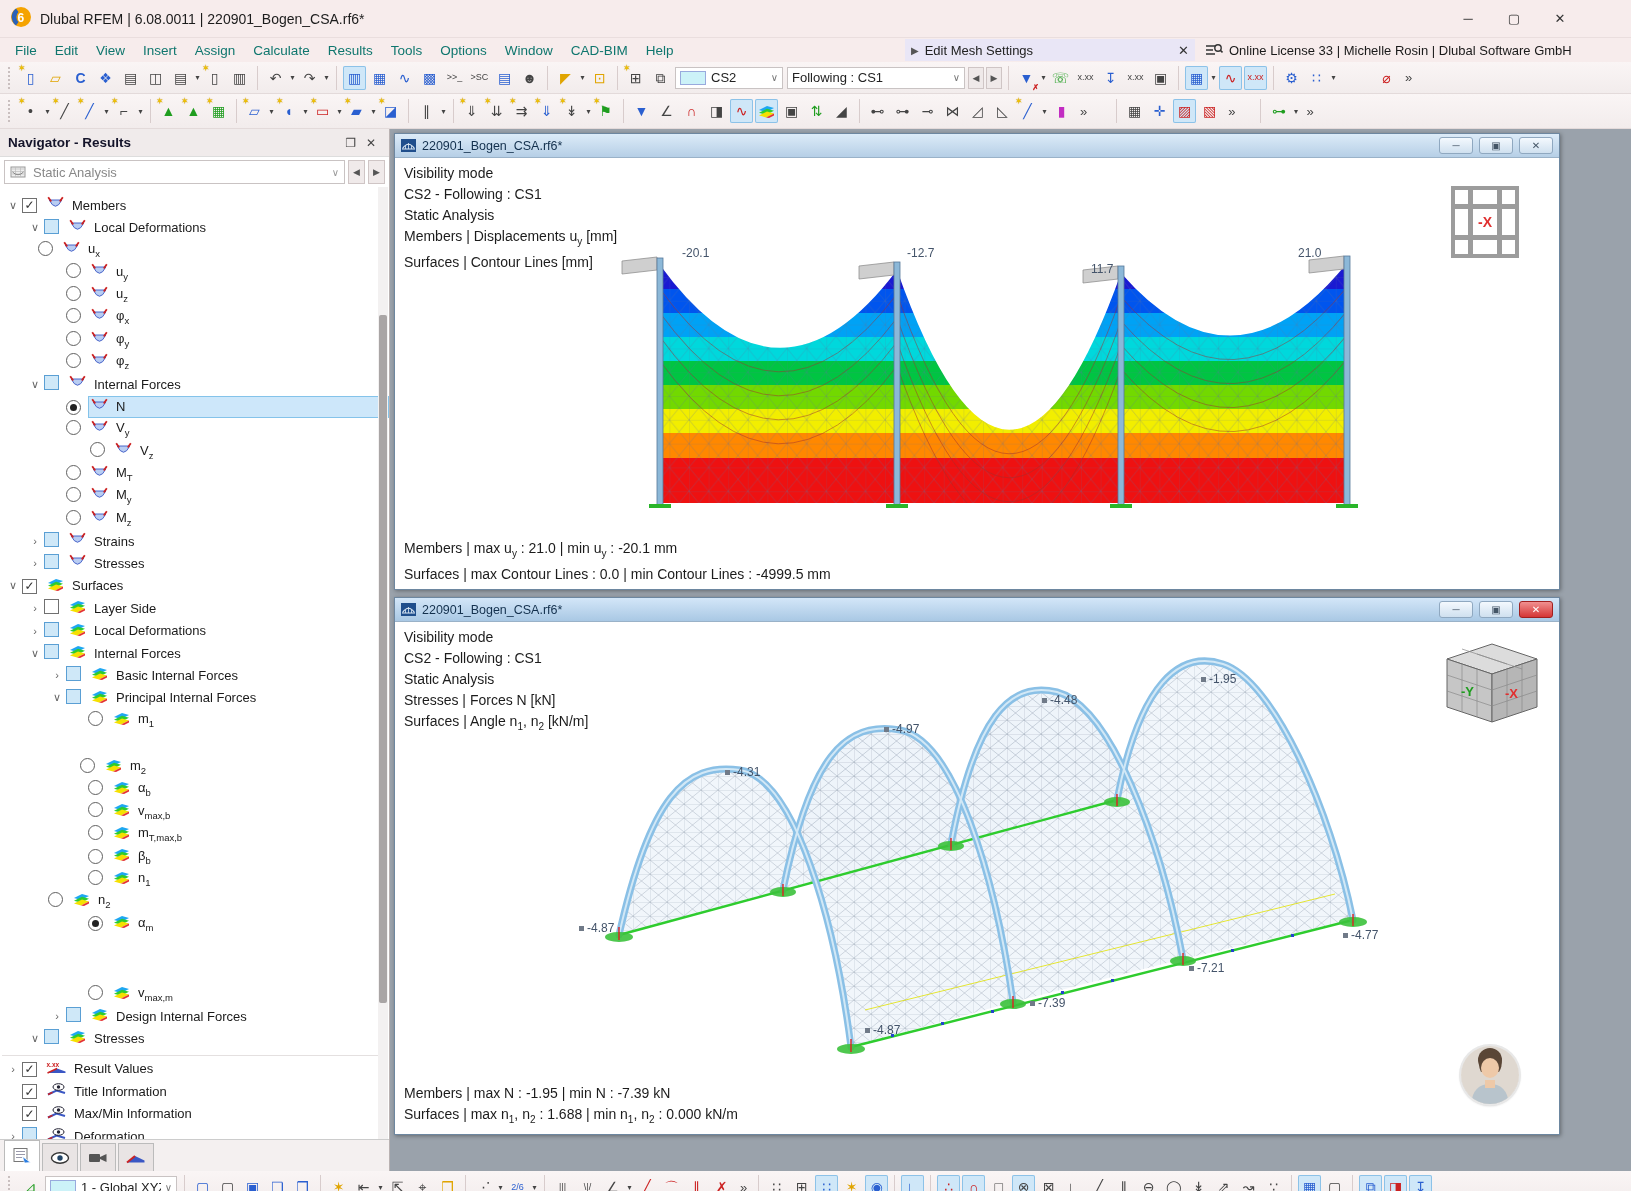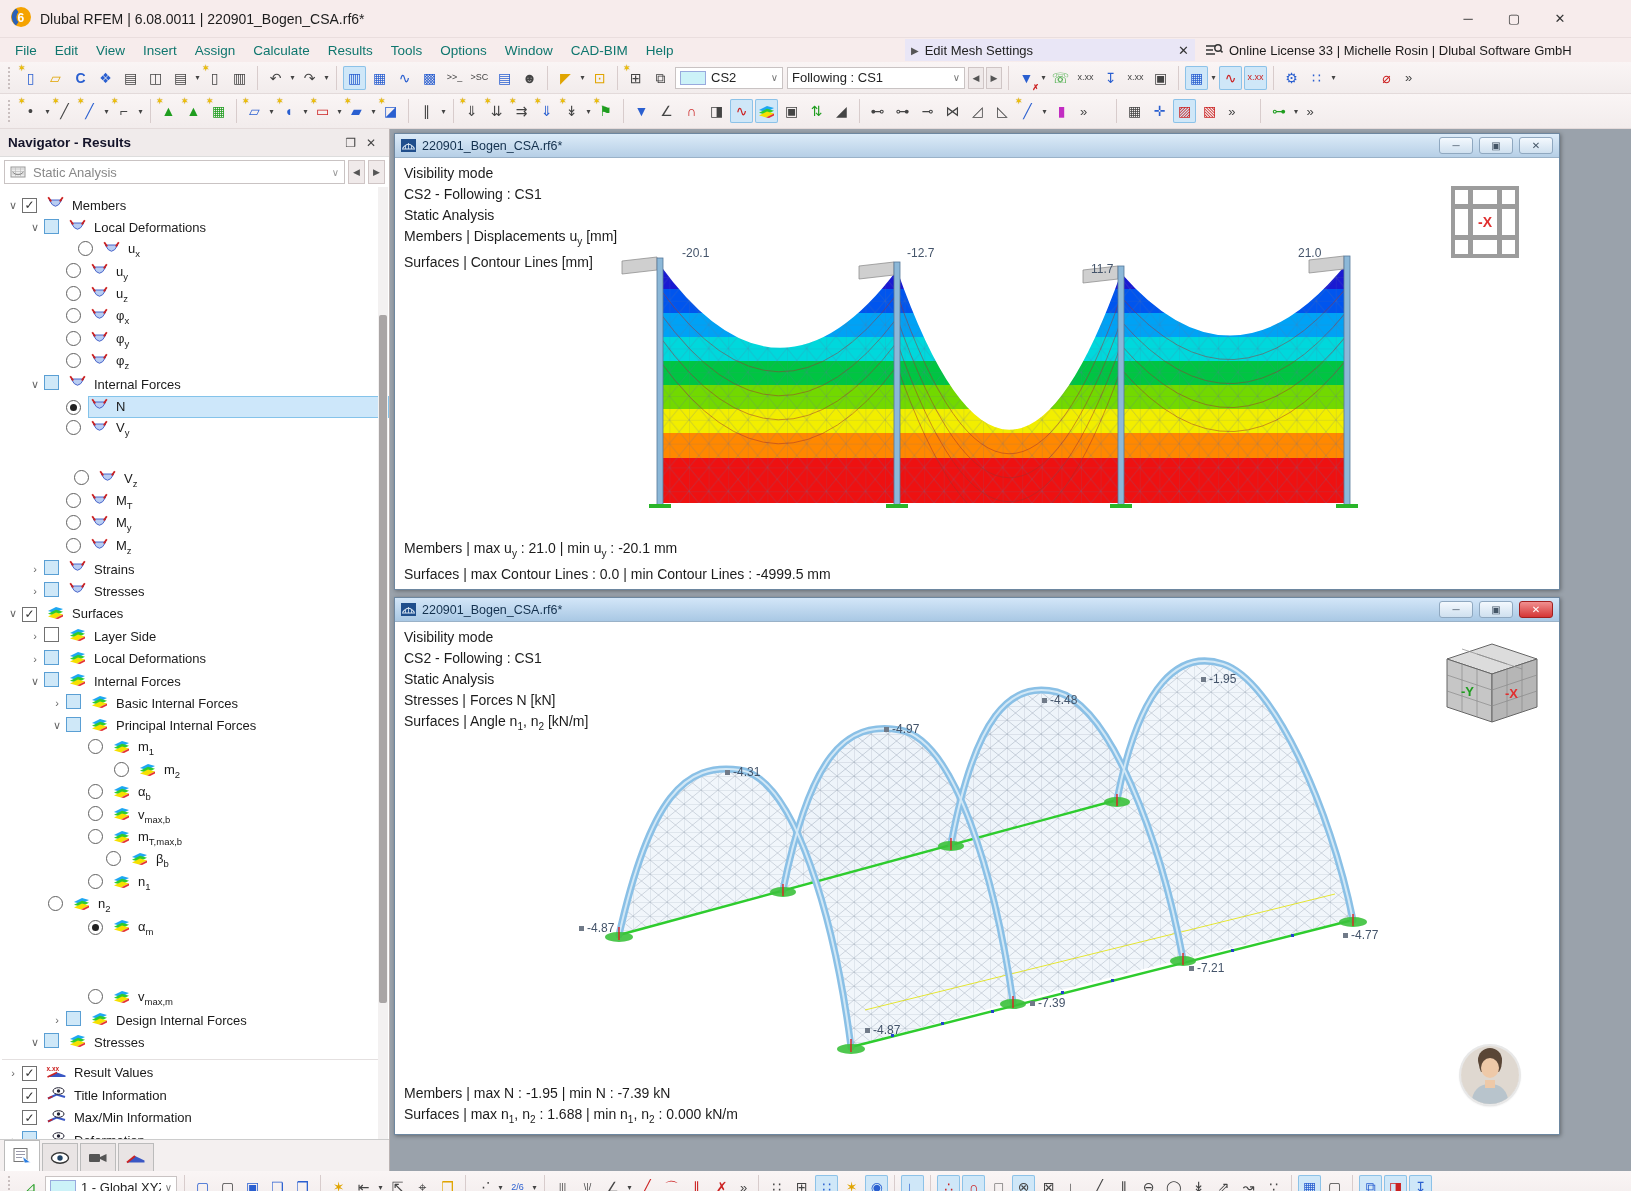--- a/index.html
+++ b/index.html
@@ -493,21 +493,21 @@
             <span class="exp">∨</span>
             <span class="ctl"><span class="cb partial"></span></span>
             <span class="rowbody">
               <span><svg width="19" height="15" viewBox="0 0 19 15">
                   <path d="M3.2 4 Q9.5 16.5 15.8 4 Z" fill="#b9cdf2" stroke="#3a57c4" stroke-width="0.9"></path>
                   <path d="M2.2 1.2 L5.2 5.6 M16.8 1.2 L13.8 5.6" stroke="#cc2222" stroke-width="1.8" fill="none"></path>
                 </svg></span>
               <span class="tlabel"><span>Local Deformations</span></span>
             </span>
           </div>
-          <div class="trow" style="padding-left: 60px;">
+          <div class="trow" style="padding-left: 20px;">
             <span class="exp"></span>
             <span class="ctl"><span class="rb"></span></span>
             <span class="rowbody">
               <span><svg width="19" height="15" viewBox="0 0 19 15">
                   <path d="M3.2 4 Q9.5 16.5 15.8 4 Z" fill="#b9cdf2" stroke="#3a57c4" stroke-width="0.9"></path>
                   <path d="M2.2 1.2 L5.2 5.6 M16.8 1.2 L13.8 5.6" stroke="#cc2222" stroke-width="1.8" fill="none"></path>
                 </svg></span>
               <span class="tlabel"><span>u</span><sub>x</sub></span>
             </span>
           </div>
@@ -592,21 +592,21 @@
             <span class="exp"></span>
             <span class="ctl"><span class="rb"></span></span>
             <span class="rowbody">
               <span><svg width="19" height="15" viewBox="0 0 19 15">
                   <path d="M3.2 4 Q9.5 16.5 15.8 4 Z" fill="#b9cdf2" stroke="#3a57c4" stroke-width="0.9"></path>
                   <path d="M2.2 1.2 L5.2 5.6 M16.8 1.2 L13.8 5.6" stroke="#cc2222" stroke-width="1.8" fill="none"></path>
                 </svg></span>
               <span class="tlabel"><span>V</span><sub>y</sub></span>
             </span>
           </div>
-          <div class="trow" style="padding-left: 56px; margin-top: 28px;">
+          <div class="trow" style="padding-left: 72px;">
             <span class="exp"></span>
             <span class="ctl"><span class="rb"></span></span>
             <span class="rowbody">
               <span><svg width="19" height="15" viewBox="0 0 19 15">
                   <path d="M3.2 4 Q9.5 16.5 15.8 4 Z" fill="#b9cdf2" stroke="#3a57c4" stroke-width="0.9"></path>
                   <path d="M2.2 1.2 L5.2 5.6 M16.8 1.2 L13.8 5.6" stroke="#cc2222" stroke-width="1.8" fill="none"></path>
                 </svg></span>
               <span class="tlabel"><span>V</span><sub>z</sub></span>
             </span>
           </div>
@@ -749,21 +749,21 @@
             <span class="rowbody">
               <span><svg width="19" height="15" viewBox="0 0 19 15">
                   <path d="M2 6 L10 2 L17 4 L9 8 Z" fill="#1ea7f2"></path>
                   <path d="M2 8.7 L10 4.7 L17 6.7 L9 10.7 Z" fill="#2ecc2e"></path>
                   <path d="M2 11.4 L10 7.4 L17 9.4 L9 13.4 Z" fill="#f5e000"></path>
                   <path d="M9 13.4 L17 9.4 L17 11.4 L12 13.9 Z" fill="#e43333"></path>
                 </svg></span>
               <span class="tlabel"><span>m</span><sub>1</sub></span>
             </span>
           </div>
-          <div class="trow" style="padding-left: 96px;">
+          <div class="trow" style="padding-left: 62px; margin-top: 24px;">
             <span class="exp"></span>
             <span class="ctl"><span class="rb"></span></span>
             <span class="rowbody">
               <span><svg width="19" height="15" viewBox="0 0 19 15">
                   <path d="M2 6 L10 2 L17 4 L9 8 Z" fill="#1ea7f2"></path>
                   <path d="M2 8.7 L10 4.7 L17 6.7 L9 10.7 Z" fill="#2ecc2e"></path>
                   <path d="M2 11.4 L10 7.4 L17 9.4 L9 13.4 Z" fill="#f5e000"></path>
                   <path d="M9 13.4 L17 9.4 L17 11.4 L12 13.9 Z" fill="#e43333"></path>
                 </svg></span>
               <span class="tlabel"><span>m</span><sub>2</sub></span>
@@ -801,21 +801,21 @@
             <span class="rowbody">
               <span><svg width="19" height="15" viewBox="0 0 19 15">
                   <path d="M2 6 L10 2 L17 4 L9 8 Z" fill="#1ea7f2"></path>
                   <path d="M2 8.7 L10 4.7 L17 6.7 L9 10.7 Z" fill="#2ecc2e"></path>
                   <path d="M2 11.4 L10 7.4 L17 9.4 L9 13.4 Z" fill="#f5e000"></path>
                   <path d="M9 13.4 L17 9.4 L17 11.4 L12 13.9 Z" fill="#e43333"></path>
                 </svg></span>
               <span class="tlabel"><span>m</span><sub>T,max,b</sub></span>
             </span>
           </div>
-          <div class="trow" style="padding-left: 88px;">
+          <div class="trow" style="padding-left: 70px; align-items: flex-end;">
             <span class="exp"></span>
             <span class="ctl"><span class="rb"></span></span>
             <span class="rowbody">
               <span><svg width="19" height="15" viewBox="0 0 19 15">
                   <path d="M2 6 L10 2 L17 4 L9 8 Z" fill="#1ea7f2"></path>
                   <path d="M2 8.7 L10 4.7 L17 6.7 L9 10.7 Z" fill="#2ecc2e"></path>
                   <path d="M2 11.4 L10 7.4 L17 9.4 L9 13.4 Z" fill="#f5e000"></path>
                   <path d="M9 13.4 L17 9.4 L17 11.4 L12 13.9 Z" fill="#e43333"></path>
                 </svg></span>
               <span class="tlabel"><span>β</span><sub>b</sub></span>

